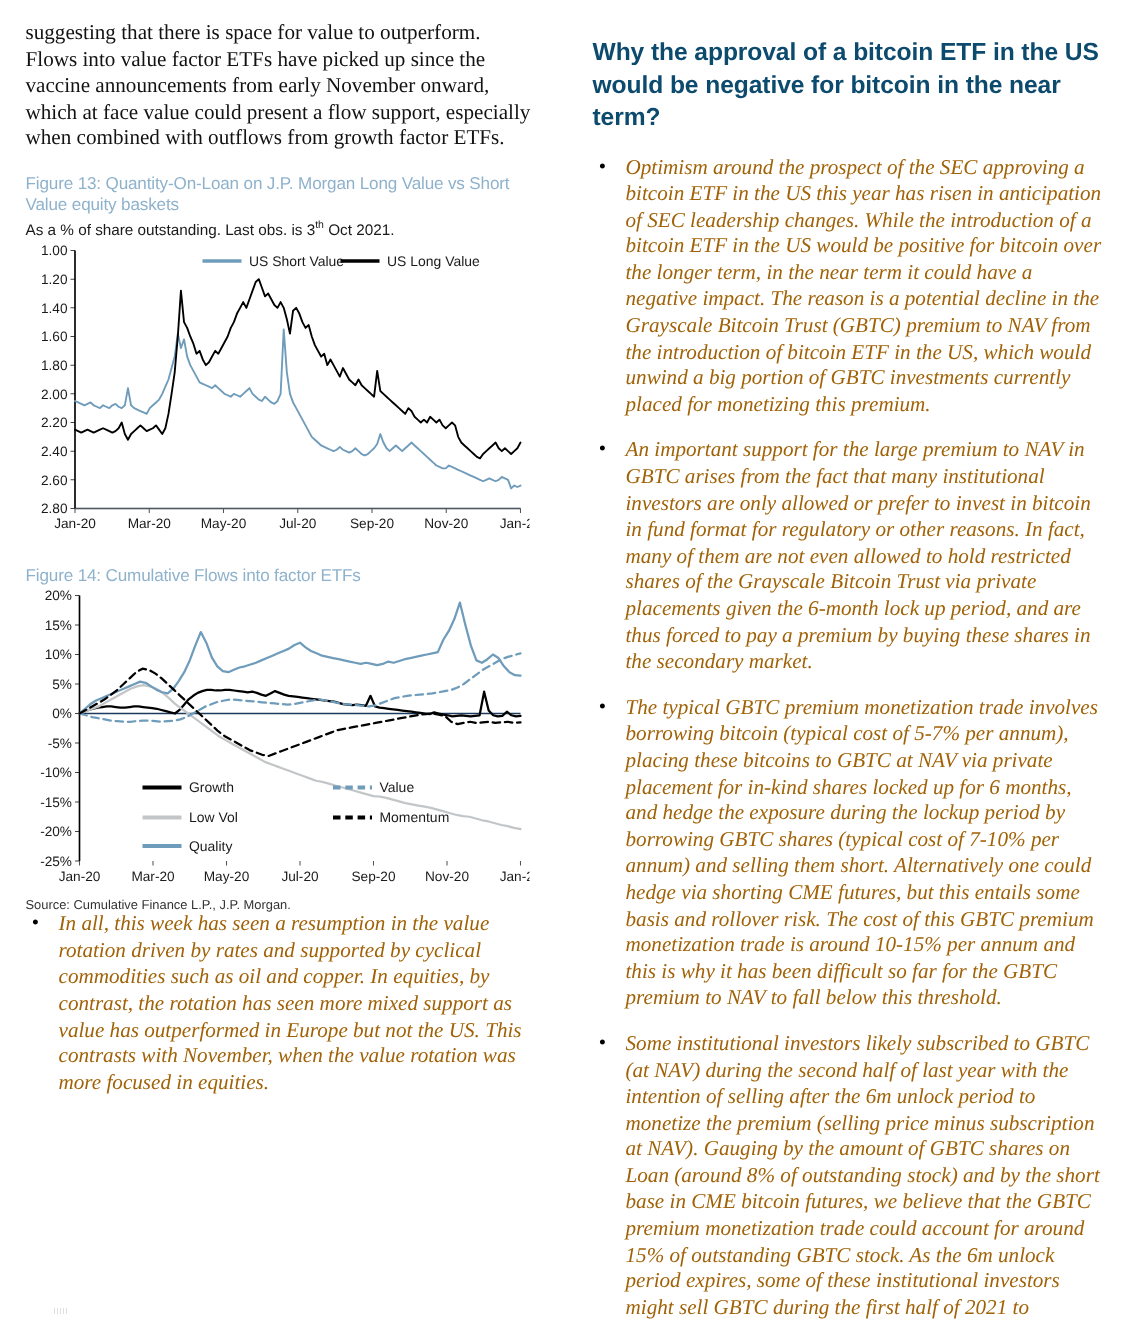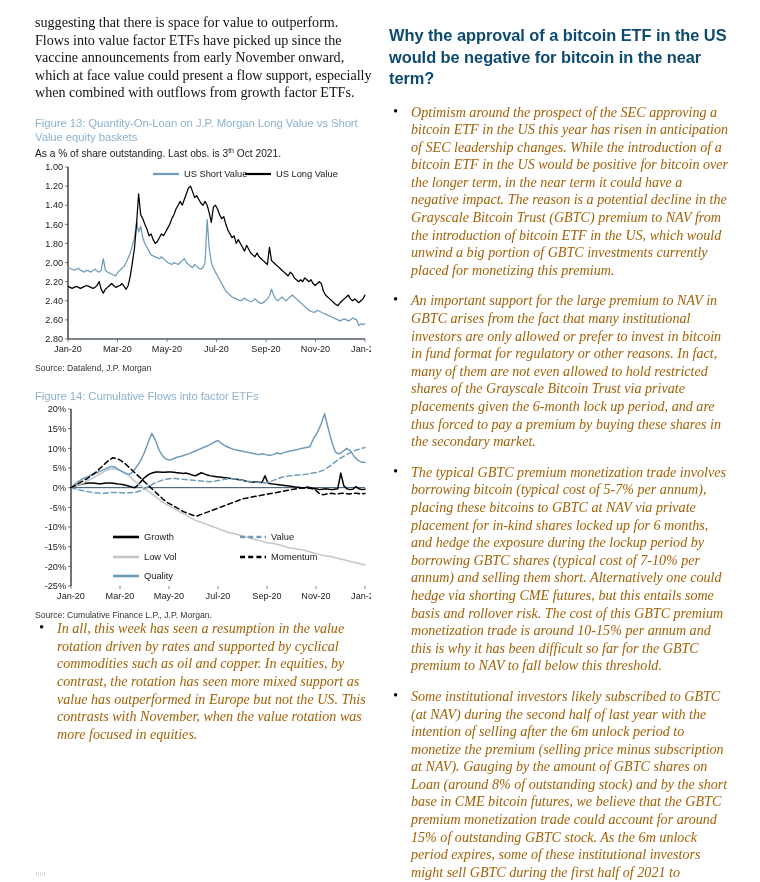--- a/index.html
+++ b/index.html
@@ -12,23 +12,23 @@
     height: 882px;
     font-family: "Liberation Serif", serif;
     color: #000;
     position: relative;
     overflow: hidden;
   }
   .page {
     position: absolute;
     inset: 0;
     display: flex;
-    padding: 14px 22px 0 35px;
+    padding: 14px 22px 0 17px;
     box-sizing: border-box;
-    gap: 16px;
+    gap: 40px;
   }
   .col-left { width: 338px; flex: 0 0 338px; }
   .col-right { width: 340px; flex: 0 0 340px; }
 
   p.body-text {
     font-family: "Liberation Serif", serif;
     font-size: 14.1px;
     line-height: 17.6px;
     margin: 0 0 0 0;
     text-align: left;
@@ -175,21 +175,20 @@
             <text x="330" y="191" text-anchor="middle" class="axis-label">Jan-21</text>
             <path d="M33.00 106.33 L35.08 107.29 L37.15 108.24 L39.23 109.20 L41.31 108.24 L43.38 107.29 L45.46 109.20 L47.54 110.16 L49.62 111.11 L51.69 109.20 L53.77 110.16 L55.85 111.11 L57.92 109.20 L60.00 108.24 L62.08 110.16 L64.15 111.11 L66.23 109.20 L68.31 97.73 L70.38 109.20 L72.46 111.11 L74.54 112.07 L76.62 113.02 L78.69 113.98 L80.77 114.93 L82.85 111.11 L84.92 109.20 L87.00 107.29 L89.08 105.38 L91.15 101.56 L93.23 96.78 L95.31 92.00 L97.38 84.36 L99.46 76.71 L101.54 61.42 L103.62 70.98 L105.69 65.24 L107.77 76.71 L109.85 82.44 L111.92 86.27 L114.00 90.09 L116.08 93.91 L118.15 94.87 L120.23 95.82 L122.31 96.78 L124.38 97.73 L126.46 95.82 L128.54 97.73 L130.62 99.64 L132.69 101.56 L134.77 102.51 L136.85 103.47 L138.92 101.56 L141.00 102.51 L143.08 103.47 L145.15 101.56 L147.23 99.64 L149.31 97.73 L151.38 101.56 L153.46 103.47 L155.54 105.38 L157.62 106.33 L159.69 103.47 L161.77 105.38 L163.85 107.29 L165.92 108.24 L168.00 106.33 L170.08 101.56 L172.15 58.56 L174.23 87.22 L176.31 101.56 L178.38 107.29 L180.46 111.11 L182.54 114.93 L184.62 118.76 L186.69 122.58 L188.77 126.40 L190.85 130.22 L192.92 132.13 L195.00 134.04 L197.08 135.96 L199.15 136.91 L201.23 137.87 L203.31 138.82 L205.38 139.78 L207.46 138.82 L209.54 136.91 L211.62 138.82 L213.69 139.78 L215.77 140.73 L217.85 139.78 L219.92 137.87 L222.00 139.78 L224.08 141.69 L226.15 142.64 L228.23 141.69 L230.31 139.78 L232.38 137.87 L234.46 135.00 L236.54 128.31 L238.62 134.04 L240.69 137.87 L242.77 139.78 L244.85 137.87 L246.92 135.96 L249.00 137.87 L251.08 139.78 L253.15 137.87 L255.23 135.96 L257.31 134.04 L259.38 135.96 L261.46 137.87 L263.54 139.78 L265.62 141.69 L267.69 143.60 L269.77 145.51 L271.85 147.42 L273.92 149.33 L276.00 150.29 L278.08 151.24 L280.15 151.24 L282.23 149.33 L284.31 150.29 L286.38 151.24 L288.46 152.20 L290.54 153.16 L292.62 154.11 L294.69 155.07 L296.77 156.02 L298.85 156.98 L300.92 157.93 L303.00 158.89 L305.08 159.84 L307.15 158.89 L309.23 157.93 L311.31 158.89 L313.38 159.84 L315.46 158.89 L317.54 156.98 L319.62 157.93 L321.69 158.89 L323.77 164.62 L325.85 162.71 L327.92 163.67 L330.00 162.71 " fill="none" stroke="#6f9cba" stroke-width="1.25" stroke-linejoin="round" stroke-linecap="round"></path>
             <path d="M33.00 125.44 L35.08 126.40 L37.15 127.36 L39.23 126.40 L41.31 125.44 L43.38 126.40 L45.46 127.36 L47.54 126.40 L49.62 125.44 L51.69 124.49 L53.77 125.44 L55.85 126.40 L57.92 127.36 L60.00 126.40 L62.08 124.49 L64.15 120.67 L66.23 128.31 L68.31 132.13 L70.38 128.31 L72.46 126.40 L74.54 124.49 L76.62 122.58 L78.69 124.49 L80.77 126.40 L82.85 125.44 L84.92 124.49 L87.00 122.58 L89.08 125.44 L91.15 128.31 L93.23 124.49 L95.31 114.93 L97.38 101.56 L99.46 87.22 L101.54 63.33 L103.62 32.76 L105.69 53.78 L107.77 57.60 L109.85 63.33 L111.92 68.11 L114.00 74.80 L116.08 72.89 L118.15 78.62 L120.23 82.44 L122.31 80.53 L124.38 76.71 L126.46 72.89 L128.54 74.80 L130.62 70.98 L132.69 67.16 L134.77 63.33 L136.85 57.60 L138.92 53.78 L141.00 48.04 L143.08 44.22 L145.15 40.40 L147.23 44.22 L149.31 38.49 L151.38 32.76 L153.46 27.02 L155.54 25.11 L157.62 30.84 L159.69 36.58 L161.77 34.67 L163.85 38.49 L165.92 42.31 L168.00 44.22 L170.08 40.40 L172.15 44.22 L174.23 51.87 L176.31 61.42 L178.38 46.13 L180.46 44.22 L182.54 48.04 L184.62 53.78 L186.69 57.60 L188.77 55.69 L190.85 63.33 L192.92 69.07 L195.00 72.89 L197.08 76.71 L199.15 74.80 L201.23 82.44 L203.31 78.62 L205.38 82.44 L207.46 86.27 L209.54 90.09 L211.62 84.36 L213.69 88.18 L215.77 92.00 L217.85 93.91 L219.92 95.82 L222.00 92.00 L224.08 95.82 L226.15 97.73 L228.23 99.64 L230.31 101.56 L232.38 103.47 L234.46 86.27 L236.54 99.64 L238.62 101.56 L240.69 103.47 L242.77 105.38 L244.85 107.29 L246.92 109.20 L249.00 111.11 L251.08 113.02 L253.15 114.93 L255.23 111.11 L257.31 113.02 L259.38 116.84 L261.46 118.76 L263.54 120.67 L265.62 118.76 L267.69 120.67 L269.77 116.84 L271.85 118.76 L273.92 120.67 L276.00 118.76 L278.08 122.58 L280.15 124.49 L282.23 122.58 L284.31 120.67 L286.38 122.58 L288.46 130.22 L290.54 134.04 L292.62 135.96 L294.69 137.87 L296.77 139.78 L298.85 141.69 L300.92 143.60 L303.00 144.56 L305.08 141.69 L307.15 139.78 L309.23 137.87 L311.31 135.96 L313.38 134.04 L315.46 137.87 L317.54 139.78 L319.62 137.87 L321.69 139.78 L323.77 141.69 L325.85 139.78 L327.92 137.87 L330.00 134.04 " fill="none" stroke="#000000" stroke-width="1.25" stroke-linejoin="round" stroke-linecap="round"></path>
             <line x1="118" x2="144" y1="13" y2="13" stroke="#6f9cba" stroke-width="2.2" stroke-linecap="butt"></line>
             <text x="149" y="16.3" class="legend-label">US Short Value</text>
             <line x1="210" x2="236" y1="13" y2="13" stroke="#000000" stroke-width="2.2" stroke-linecap="butt"></line>
             <text x="241" y="16.3" class="legend-label">US Long Value</text>
           </svg>
       </div>
 
-      <div class="fig-source">Source: Datalend, J.P. Morgan</div>
     </div>
 
     <div style="margin-top:17px;">
       <div class="fig-title">Figure 14: Cumulative Flows into factor ETFs</div>
 
       <div class="chart-wrap">
         <svg id="chart14" width="336" height="205" viewBox="0 0 336 205">
             <line x1="36" x2="33" y1="6" y2="6" stroke="#444" stroke-width="0.7"></line>
             <text x="31" y="9.2" text-anchor="end" class="axis-label">20%</text>
             <line x1="36" x2="33" y1="25.666666666666668" y2="25.666666666666668" stroke="#444" stroke-width="0.7"></line>

